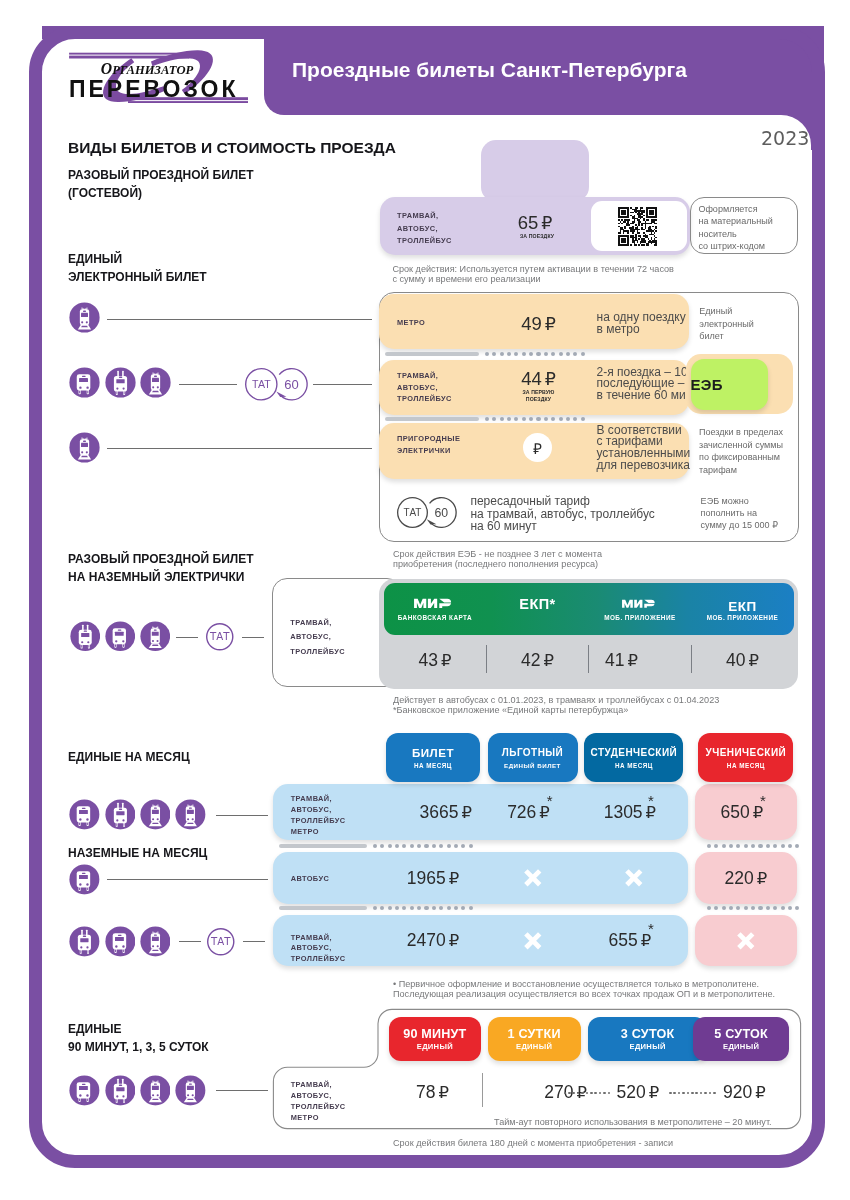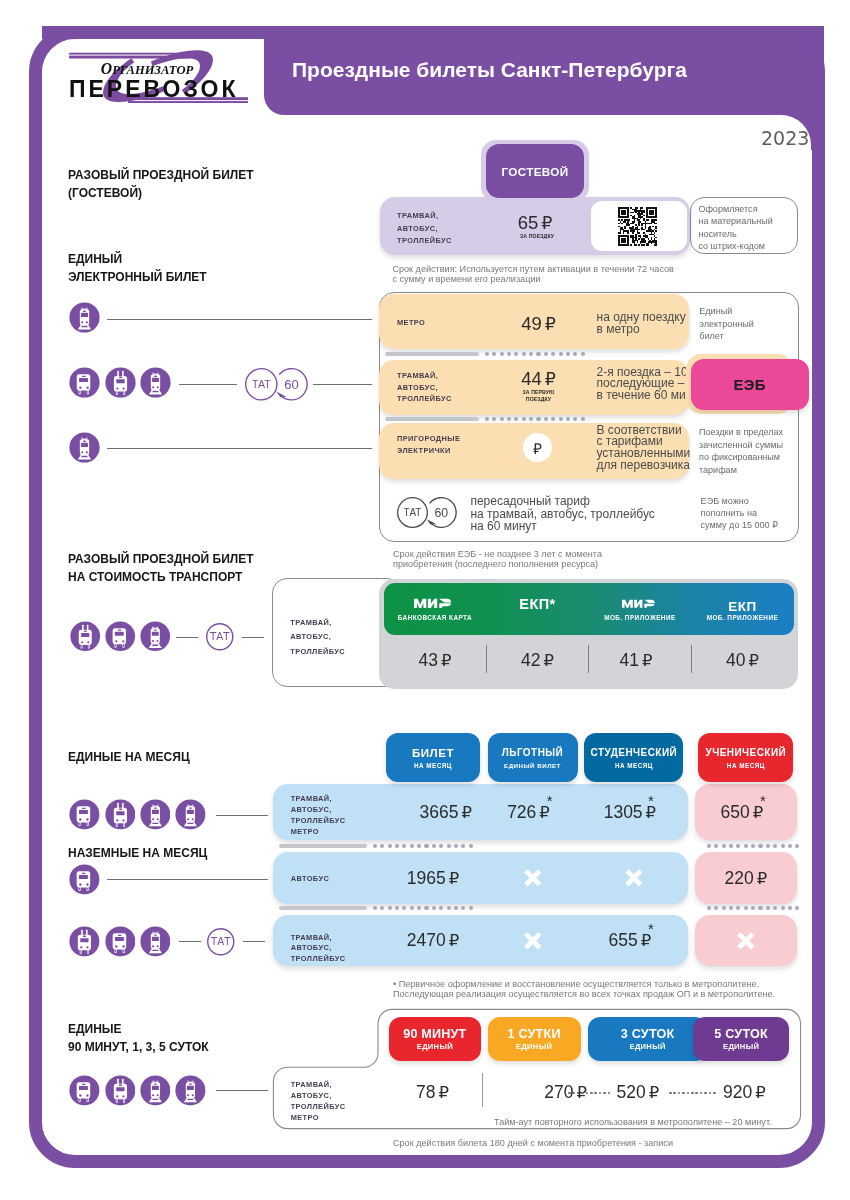--- a/index.html
+++ b/index.html
@@ -159,30 +159,28 @@
     <rect x="10.1" y="14.6" width="120" height="2.9"></rect>
   </g>
   <g fill="#7b4ba0">
     <rect x="69" y="56.2" width="120" height="2.9"></rect>
     <rect x="69" y="60.1" width="120" height="1.9"></rect>
   </g>
   <text x="41.8" y="32.8" font-family="Liberation Serif, serif" font-size="15.7" font-style="italic" font-weight="bold" fill="#111">О<tspan font-size="12.6">РГАНИЗАТОР</tspan></text>
   <text x="10" y="55.6" font-family="Liberation Sans, sans-serif" font-size="23" font-weight="bold" fill="#111" letter-spacing="3.0">ПЕРЕВОЗОК</text>
 </svg>
 
+<div class="abs sect-title" style="left:68px;top:140px">ВИДЫ БИЛЕТОВ И СТОИМОСТЬ ПРОЕЗДА</div>
 <div class="abs year" style="left:761px;top:129px">2023</div>
 <div class="abs lbl" style="left:68px;top:166px">
       <div>РАЗОВЫЙ ПРОЕЗДНОЙ БИЛЕТ</div>
       <div>(ГОСТЕВОЙ)</div>
     </div>
 <div class="abs" style="left:481px;top:140px;width:108px;height:62px;background:#d7cce8;border-radius:15px"></div>
 <div class="abs" style="left:380px;top:197px;width:310px;height:58px;background:#d7cce8;border-radius:15px;box-shadow:0 3px 5px rgba(0,0,0,0.13)"></div>
-<div class="abs" style="left:486px;top:144px;width:98px;height:54px;background:#7a4fa3;border-radius:13px;display:flex;align-items:center;justify-content:center">
-      <span style="color:#fff;font-size:11.7px;font-weight:bold;letter-spacing:0.35px">ГОСТЕВОЙ</span>
-    </div>
 <div class="abs modes" style="left:397.1px;top:210.3px;line-height:12.4px">
       <div>ТРАМВАЙ,</div>
       <div>АВТОБУС,</div>
       <div>ТРОЛЛЕЙБУС</div>
     </div>
 <div class="abs price" style="left:475.0px;top:213px;width:120px;font-size:18.5px;justify-content:center">
       <span>65</span>
       <span class="rub" style="font-size:17.5px">₽</span>
     </div>
 <div class="abs price-sub" style="left:520px;top:232.6px">ЗА ПОЕЗДКУ</div>
@@ -634,21 +632,21 @@
       <div>с тарифами</div>
       <div>установленными</div>
       <div>для перевозчика</div>
     </div>
 <div class="abs sidenote" style="left:699.3px;top:305.4px;line-height:12.4px">
       <div>Единый</div>
       <div>электронный</div>
       <div>билет</div>
     </div>
 <div class="abs" style="left:686px;top:354px;width:107px;height:60px;background:#fbdfb2;border-radius:15px"></div>
-<div class="abs" style="left:690.6px;top:358.8px;width:118px;height:51.6px;background:#ec4899;border-radius:13px;box-shadow:0 3px 5px rgba(0,0,0,0.13);display:flex;align-items:center;justify-content:center">
+<div class="abs" style="left:690.6px;top:358.8px;width:77px;height:51.6px;background:#bef264;border-radius:13px;box-shadow:0 3px 5px rgba(0,0,0,0.13);display:flex;align-items:center;justify-content:flex-start">
       <span style="color:#1d1d1d;font-size:15px;font-weight:bold;letter-spacing:0.2px">ЕЭБ</span>
     </div>
 <div class="abs sidenote" style="left:699.0px;top:426.1px;line-height:12.6px">
       <div>Поездки в пределах</div>
       <div>зачисленной суммы</div>
       <div>по фиксированным</div>
       <div>тарифам</div>
     </div>
 <svg class="abs" style="left:396px;top:496px;width:65.768px;height:43px" viewBox="0 0 65.768 43">
       <circle cx="16.50" cy="16.50" r="14.85" fill="none" stroke="#4a4a4a" stroke-width="1.3"></circle>
@@ -666,21 +664,21 @@
       <div>ЕЭБ можно</div>
       <div>пополнить на</div>
       <div>сумму до 15 000 ₽</div>
     </div>
 <div class="abs foot" style="left:393px;top:549px">
       <div>Срок действия ЕЭБ - не позднее 3 лет с момента</div>
       <div>приобретения (последнего пополнения ресурса)</div>
     </div>
 <div class="abs lbl" style="left:68px;top:550px">
       <div>РАЗОВЫЙ ПРОЕЗДНОЙ БИЛЕТ</div>
-      <div>НА СТОИМОСТЬ ТРАНСПОРТ</div>
+      <div>НА НАЗЕМНЫЙ ЭЛЕКТРИЧКИ</div>
     </div>
 <svg class="abs" style="left:69.5px;top:621px;width:30.5px;height:30.5px">
       <use href="#ic-trolley"></use>
     </svg>
     <svg class="abs" style="left:104.7px;top:621px;width:30.5px;height:30.5px">
       <use href="#ic-bus"></use>
     </svg>
     <svg class="abs" style="left:139.9px;top:621px;width:30.5px;height:30.5px">
       <use href="#ic-tram"></use>
     </svg>
@@ -718,30 +716,34 @@
     </div>
 <div class="abs" style="left:588.0px;top:645px;width:1.4px;height:28px;background:#7b7f85"></div>
 <svg class="mirlogo abs" style="left:621.5px;top:599.3px;width:37.0px;height:9.6px" viewBox="0 0 100 26" preserveAspectRatio="xMidYMid meet">
   <path fill="#fff" d="M0 2 h8.6 l6.0 14.2 l6.0 -14.2 h8.6 v22 h-6.8 v-12.8 l-5.2 12.8 h-5.2 l-5.2 -12.8 v12.8 h-6.8 z"></path>
   <path fill="#fff" d="M33 2 h7.2 v12.0 l8.0 -12.0 h7.0 v22 h-7.2 v-12.0 l-8.0 12.0 h-7.0 z"></path>
   <path fill="#fff" d="M60.2 2 h19.0 a9.3 9.3 0 0 1 9.3 9.0 h-16.6 z"></path>
   <path fill="#fff" d="M60.2 12.6 h28.3 a9.3 9.3 0 0 1 -9.3 6.9 h-12.0 v4.5 h-7.0 z"></path>
 </svg>
 
 <div class="abs" style="left:579.95px;top:613.5px;width:120px;text-align:center;color:#fff;font-size:6.4px;font-weight:bold;letter-spacing:0.45px">МОБ. ПРИЛОЖЕНИЕ</div>
-<div class="abs price" style="left:576px;top:651.0px;width:120px;font-size:17.5px;justify-content:center">
+<div class="abs price" style="left:605px;top:651.0px;width:120px;font-size:17.5px;">
       <span>41</span>
       <span class="rub" style="font-size:16.5px">₽</span>
     </div>
 <div class="abs" style="left:690.5px;top:645px;width:1.4px;height:28px;background:#7b7f85"></div>
 <div class="abs" style="left:682.45px;top:598.5px;width:120px;text-align:center;color:#fff;font-size:13.5px;font-weight:bold;letter-spacing:0.4px">ЕКП</div>
 <div class="abs" style="left:682.45px;top:613.5px;width:120px;text-align:center;color:#fff;font-size:6.4px;font-weight:bold;letter-spacing:0.45px">МОБ. ПРИЛОЖЕНИЕ</div>
 <div class="abs price" style="left:682.45px;top:651.0px;width:120px;font-size:17.5px;justify-content:center">
       <span>40</span>
       <span class="rub" style="font-size:16.5px">₽</span>
+    </div>
+<div class="abs foot" style="left:393px;top:695px">
+      <div>Действует в автобусах с 01.01.2023, в трамваях и троллейбусах с 01.04.2023</div>
+      <div>*Банковское приложение «Единой карты петербуржца»</div>
     </div>
 <div class="abs lbl" style="left:68px;top:748px">ЕДИНЫЕ НА МЕСЯЦ</div>
 <div class="abs lbl" style="left:68px;top:844px">НАЗЕМНЫЕ НА МЕСЯЦ</div>
 <svg class="abs" style="left:69.3px;top:799.2px;width:30.8px;height:30.8px">
       <use href="#ic-bus"></use>
     </svg>
     <svg class="abs" style="left:104.5px;top:799.2px;width:30.8px;height:30.8px">
       <use href="#ic-trolley"></use>
     </svg>
     <svg class="abs" style="left:139.7px;top:799.2px;width:30.8px;height:30.8px">

